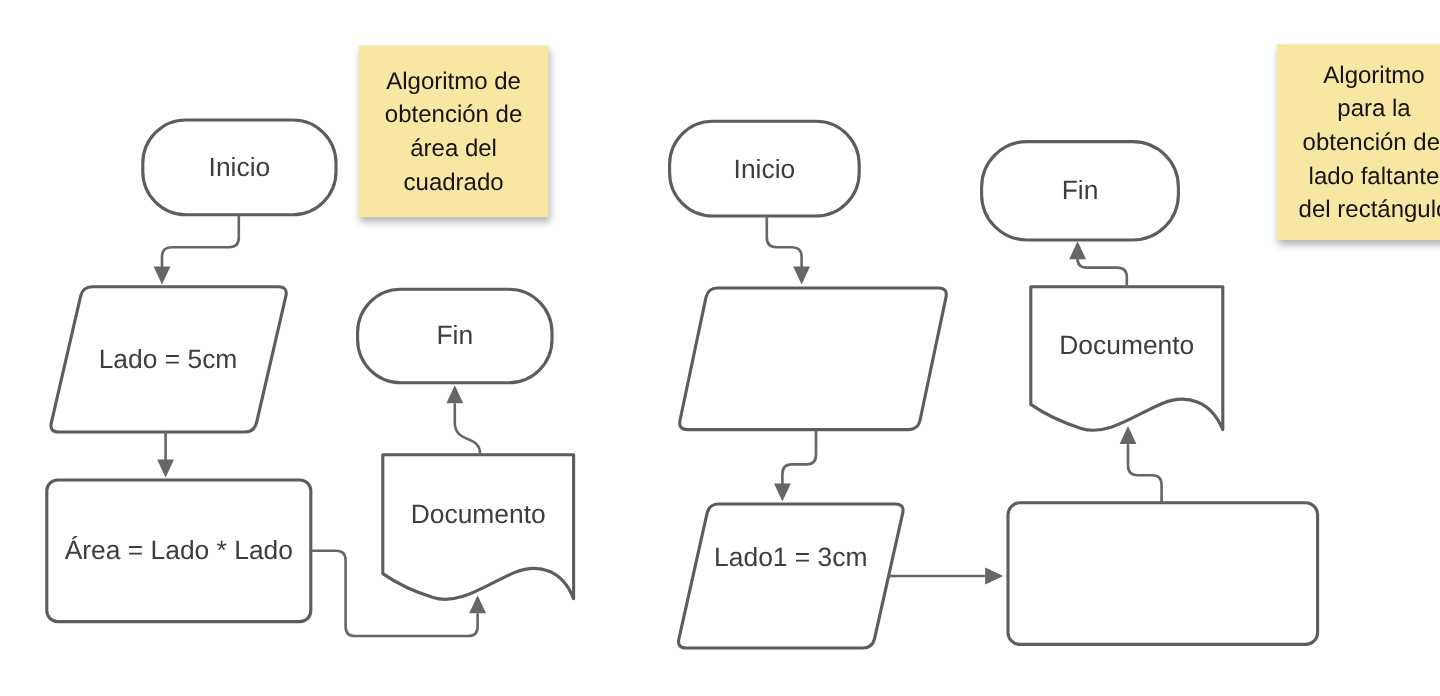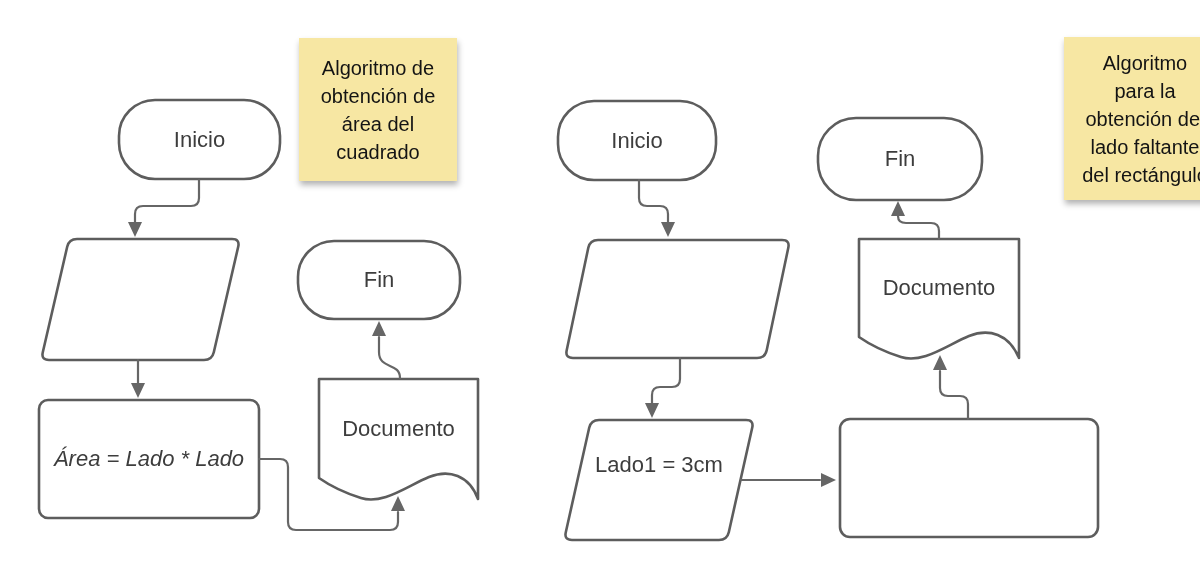--- a/index.html
+++ b/index.html
@@ -117,21 +117,22 @@
       <path class="conn" d="M939,239 V231 Q939,223 931,223 H906 Q898,223 898,216"></path>
       <polygon class="arrow" points="898,201 891,216 905,216"></polygon>
     </g>
   </svg>
 
   <div class="note" style="left:299px; top:38px; width:158px; height:143px;">Algoritmo de
 obtención de
 área del
 cuadrado</div>
   <div class="lbl" style="left:119px; top:100px; width:161px; height:79px;">Inicio</div>
-  <div class="lbl" style="left:39px; top:400px; width:220px; height:118px;font-style:italic;">Área = Lado * Lado</div>
+  <div class="lbl" style="left:55px; top:239px; width:170px; height:121px;">Lado = 5cm</div>
+  <div class="lbl" style="left:39px; top:400px; width:220px; height:118px;">Área = Lado * Lado</div>
   <div class="lbl" style="left:319px; top:379px; width:159px; height:99px;">Documento</div>
   <div class="lbl" style="left:298px; top:241px; width:162px; height:78px;">Fin</div>
 
   <div class="note" style="left:1040px; top:37px; width:162px; height:163px;margin-left:24px;">Algoritmo
 para la
 obtención del
 lado faltante
 del rectángulo</div>
   <div class="lbl" style="left:558px; top:101px; width:158px; height:79px;">Inicio</div>
   <div class="lbl" style="left:575px; top:420px; width:168px; height:89px;">Lado1 = 3cm</div>

